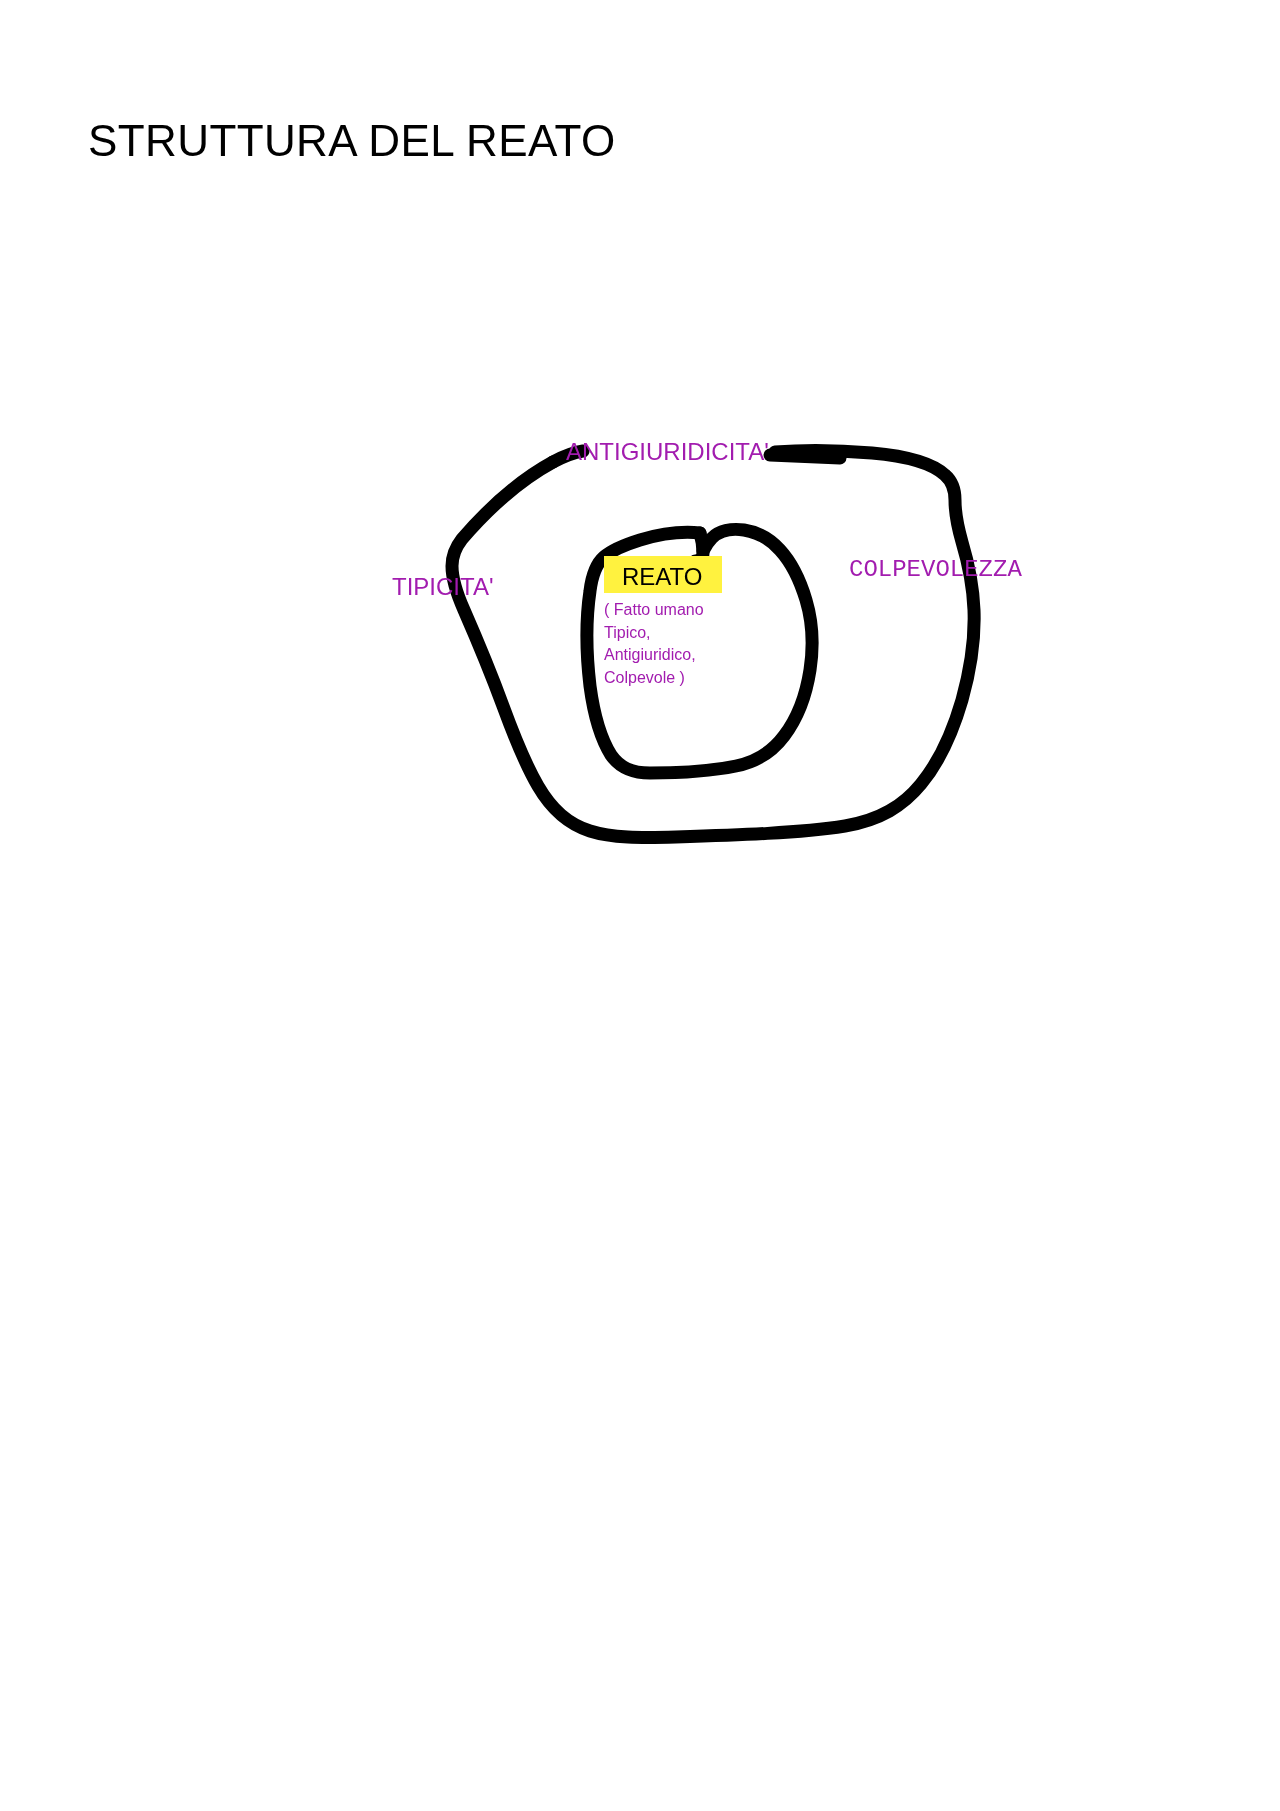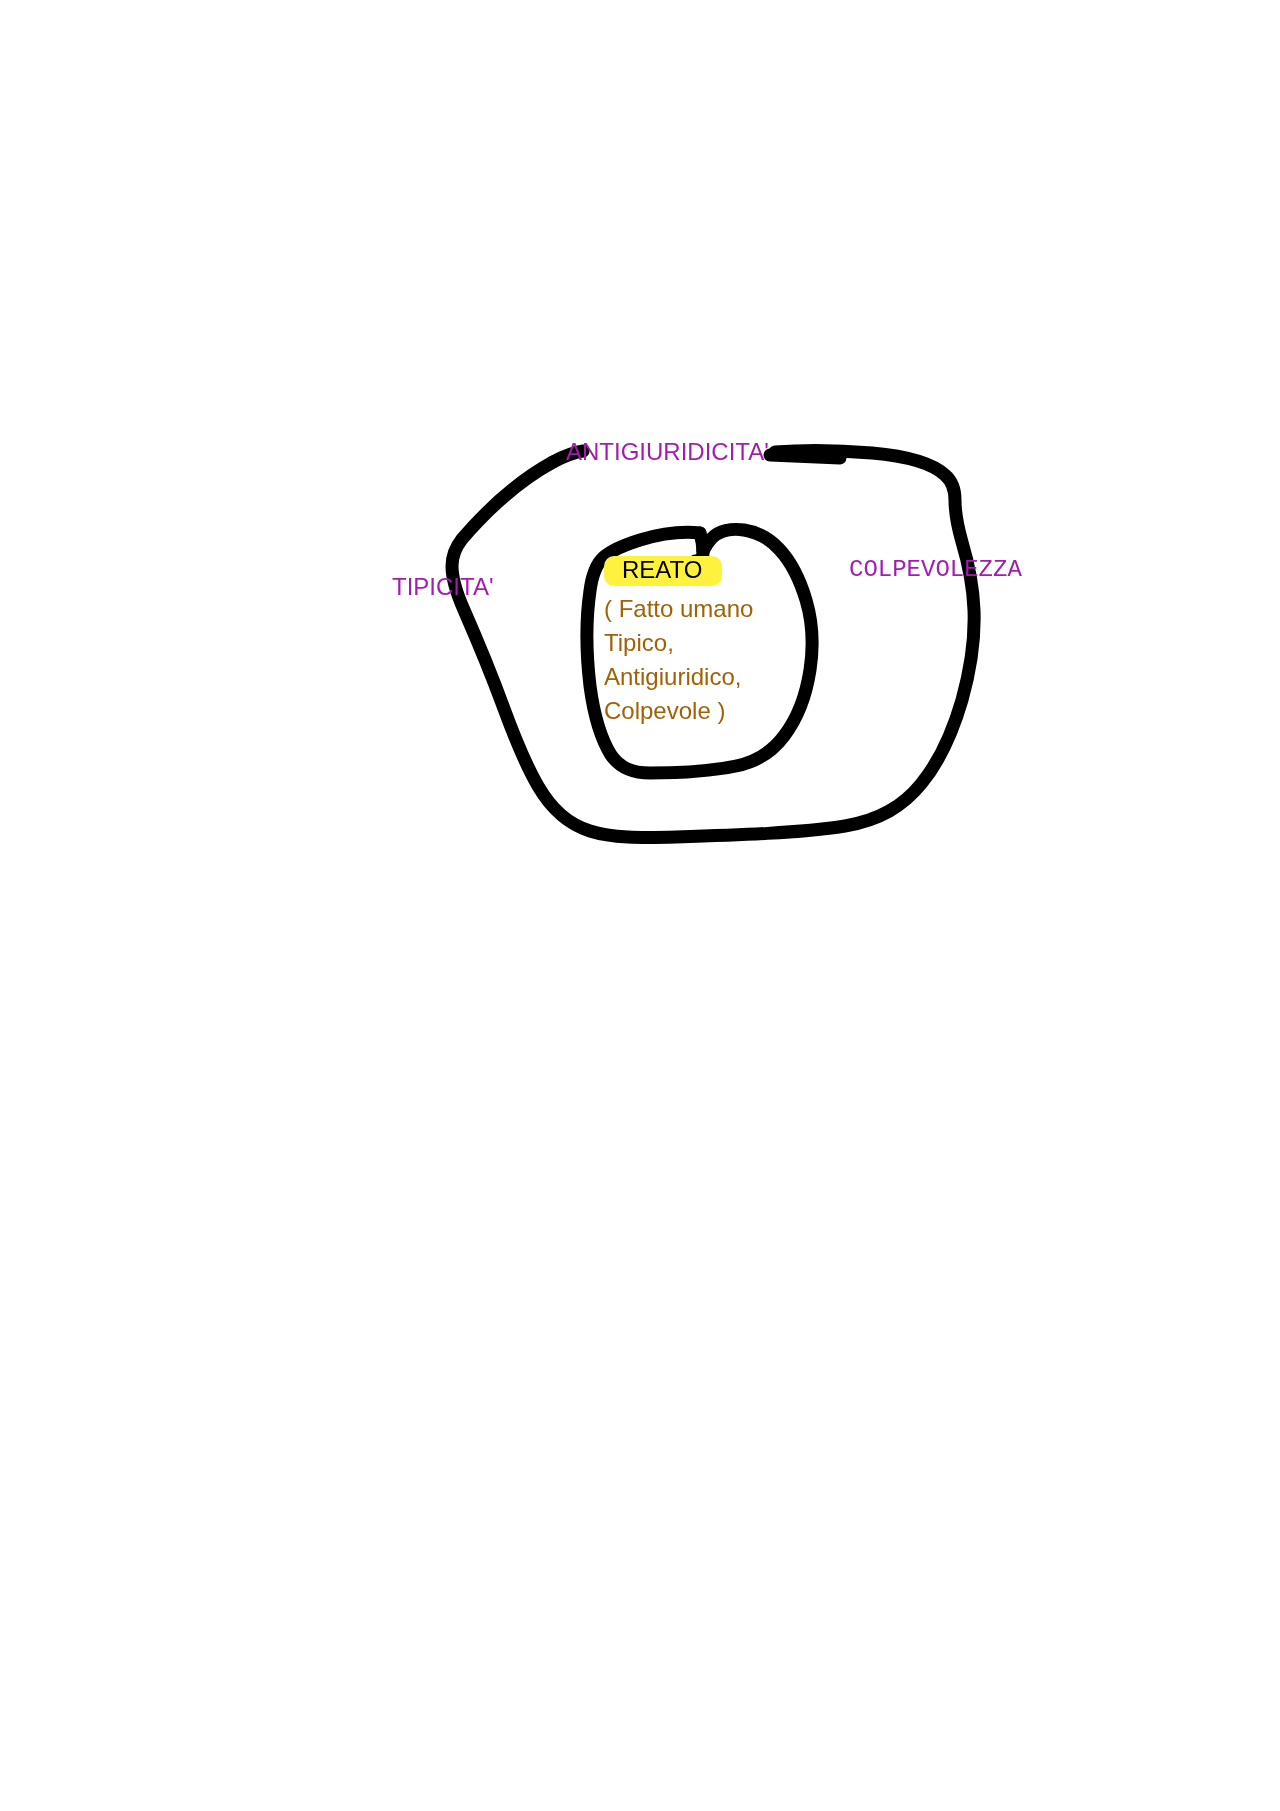--- a/index.html
+++ b/index.html
@@ -91,37 +91,37 @@
     position: absolute;
     left: 604px;
     top: 556px;
     width: 230px;
   }
   #label-reato {
     display: inline-block;
     font-size: 24px;
     color: #000000;
     background: #fff23f;
-    padding: 1px 20px 2px 18px;
+    padding: 8px 20px 2px 18px;
     line-height: 1.12;
     white-space: nowrap;
-    border-radius: 10px;
   }
   #reato-detail {
     margin-top: 6px;
-    font-size: 24px;
-    color: #a16207;
+    font-size: 16px;
+    color: #a21caf;
     line-height: 1.42;
     white-space: pre-line;
   }
 </style>
 </head>
 <body>
 
 <div id="page-header">
+  <div id="page-title">STRUTTURA DEL REATO</div>
 </div>
 
 <div id="diagram">
   <svg viewBox="0 0 1280 1811" xmlns="http://www.w3.org/2000/svg">
 
     <path d="M 553 462
              C 520 480, 487 510, 462 539
              C 455 548, 452 556, 452 566
              C 452 578, 456 592, 464 610
              C 478 642, 492 676, 503 706

